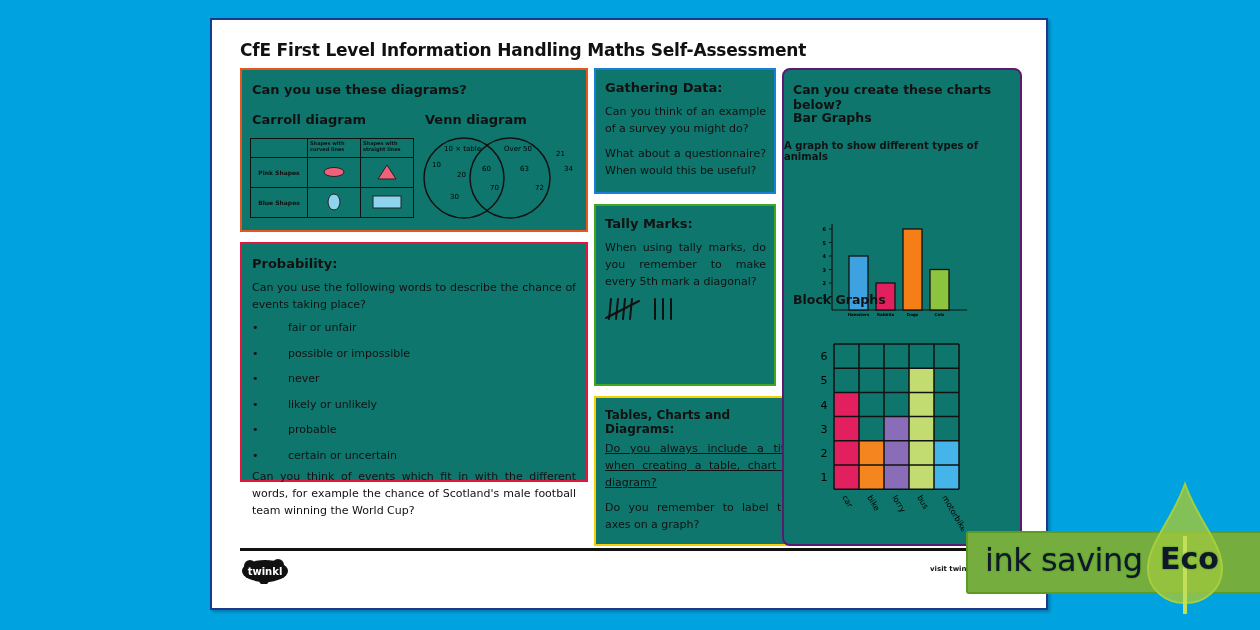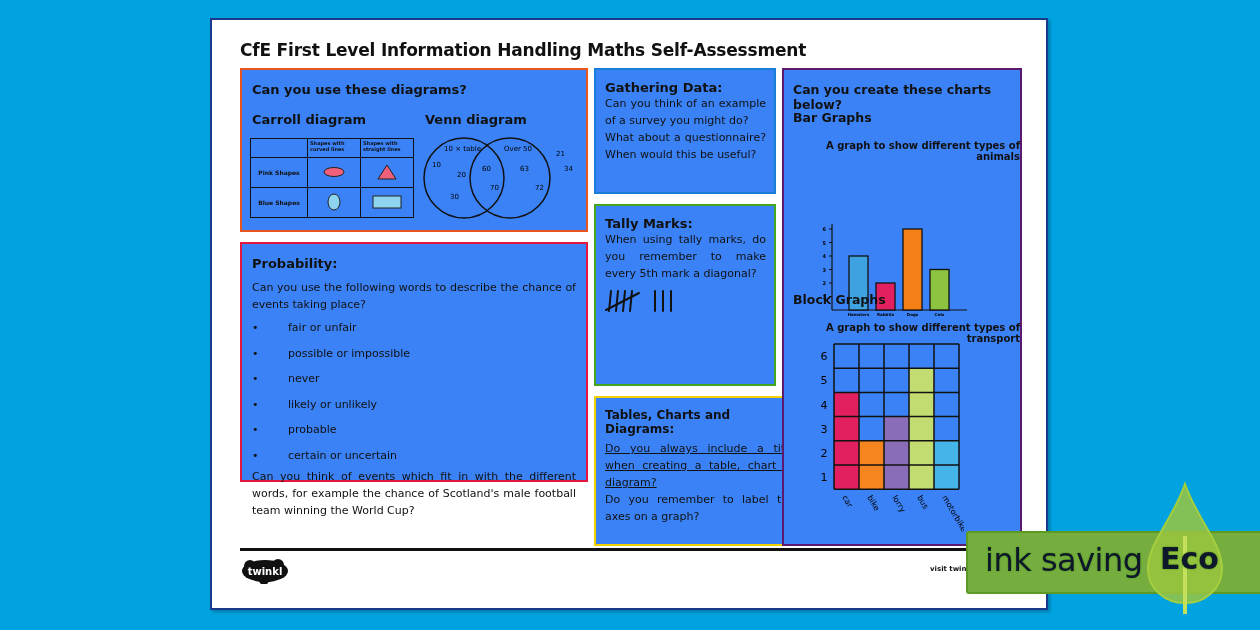--- a/index.html
+++ b/index.html
@@ -1,19 +1,19 @@
 <!DOCTYPE html>
 <html><head>
 <meta charset="utf-8">
 <style>
   html,body{margin:0;padding:0;}
   body{width:1260px;height:630px;background:#00a3e0;position:relative;overflow:hidden;font-family:"DejaVu Sans","Liberation Sans",sans-serif;color:#111;}
   .page{position:absolute;left:210px;top:18px;width:838px;height:592px;background:#fff;border:2px solid #1b3a8c;box-sizing:border-box;box-shadow:2px 2px 3px rgba(0,0,0,0.25);}
   .title{position:absolute;left:28px;top:20px;font-size:17px;font-weight:bold;letter-spacing:-0.2px;}
-  .box{position:absolute;box-sizing:border-box;border:2px solid;background:#3b82f6;}
+  .box{position:absolute;box-sizing:border-box;border:2px solid;background:#0f766e;}
   .box h3{margin:0;font-size:13px;font-weight:bold;}
   .box p{margin:0;font-size:11px;line-height:17px;text-align:justify;}
   
   .b-diagrams{left:28px;top:48px;width:348px;height:164px;border-color:#e8551e;}
   .b-diagrams h3.main{position:absolute;left:10px;top:12px;}
   .sub{position:absolute;font-size:13px;font-weight:bold;}
   .carroll{position:absolute;left:8px;top:68px;border-collapse:collapse;}
   .carroll td{border:1.5px solid #111;font-size:5px;font-weight:bold;padding:1px 2px;vertical-align:top;}
   .carroll td.rowhead{width:52px;height:27px;vertical-align:middle;text-align:center;font-size:6px;}
   .carroll td.colhead{width:48px;height:16px;}
@@ -23,27 +23,27 @@
   .b-prob{left:28px;top:222px;width:348px;height:240px;border-color:#e3173d;}
   .b-prob .inner{position:absolute;left:10px;top:12px;right:10px;}
   .b-prob ul{list-style:none;margin:6px 0 0 0;padding:0;}
   .b-prob li{font-size:11px;line-height:17px;height:25.5px;display:flex;}
   .b-prob li .bul{width:36px;}
   
   .b-gather{left:382px;top:48px;width:182px;height:126px;border-color:#1a7ed8;}
   .b-tally{left:382px;top:184px;width:182px;height:182px;border-color:#43a620;}
   .b-tables{left:382px;top:376px;width:211px;height:150px;border-color:#f5d000;}
   .mid .inner{position:absolute;left:9px;top:10px;right:8px;}
-  .mid p{margin-top:0;}
+  .mid p{margin-top:8px;}
   .b-tables h3{font-size:12px;}
   .tally-svg{display:block;margin:6px 0 4px 0;}
   
-  .b-charts{left:570px;top:48px;width:240px;height:478px;border-color:#5c1a6e;}
+  .b-charts{left:570px;top:48px;width:240px;height:478px;border-color:#5c1a6e;border-radius:8px;}
   .b-charts .t{position:absolute;left:9px;font-size:12.5px;font-weight:bold;}
-  .b-charts .cap{position:absolute;left:0;right:0;text-align:right;font-size:10px;font-weight:bold;}
+  .b-charts .cap{position:absolute;left:0;right:0;text-align:left;font-size:10px;font-weight:bold;}
   .barchart{position:absolute;left:28px;top:150px;}
   .blockchart{position:absolute;left:30px;top:322px;}
   
   .footline{position:absolute;left:28px;top:528px;width:780px;height:3px;background:#111;}
   .logo{position:absolute;left:28px;top:538px;}
   .visit{position:absolute;left:718px;top:545px;font-size:7px;font-weight:bold;}
   
   .eco-band{position:absolute;left:966px;top:531px;width:294px;height:63px;background:#75ae3f;border:2px solid #5c9a24;border-right:none;border-radius:3px 0 0 3px;box-sizing:border-box;}
   .eco-text{position:absolute;left:985px;top:541px;font-size:32px;color:#0f172a;font-family:"DejaVu Sans",sans-serif;text-shadow:0 0 2px #3d8a10;letter-spacing:-0.5px;}
   .eco-drop{position:absolute;left:1140px;top:481px;}
@@ -205,21 +205,20 @@
         <text x="46.5" y="96" font-size="4" text-anchor="middle" font-weight="bold" font-family="DejaVu Sans, sans-serif">Hamsters</text>
         <rect x="64" y="63" width="19" height="27" fill="#e3205f" stroke="#111" stroke-width="1.3"></rect>
         <text x="73.5" y="96" font-size="4" text-anchor="middle" font-weight="bold" font-family="DejaVu Sans, sans-serif">Rabbits</text>
         <rect x="91" y="9" width="19" height="81" fill="#f57f16" stroke="#111" stroke-width="1.3"></rect>
         <text x="100.5" y="96" font-size="4" text-anchor="middle" font-weight="bold" font-family="DejaVu Sans, sans-serif">Dogs</text>
         <rect x="118" y="49.5" width="19" height="40.5" fill="#8dc43f" stroke="#111" stroke-width="1.3"></rect>
         <text x="127.5" y="96" font-size="4" text-anchor="middle" font-weight="bold" font-family="DejaVu Sans, sans-serif">Cats</text>
       </svg>
 
     <div class="t" style="top:222px;">Block Graphs</div>
-    <div class="cap" style="top:252px;">A graph to show different types of transport</div>
     <svg class="blockchart" width="170" height="190" id="blockchart" style="top:272px;left:10px;">
         <rect x="40" y="123" width="25" height="24.2" fill="#e3205f"></rect>
         <rect x="40" y="98.8" width="25" height="24.2" fill="#e3205f"></rect>
         <rect x="40" y="74.6" width="25" height="24.2" fill="#e3205f"></rect>
         <rect x="40" y="50.4" width="25" height="24.2" fill="#e3205f"></rect>
         <rect x="65" y="123" width="25" height="24.2" fill="#f5851f"></rect>
         <rect x="65" y="98.8" width="25" height="24.2" fill="#f5851f"></rect>
         <rect x="90" y="123" width="25" height="24.2" fill="#8a6db8"></rect>
         <rect x="90" y="98.8" width="25" height="24.2" fill="#8a6db8"></rect>
         <rect x="90" y="74.6" width="25" height="24.2" fill="#8a6db8"></rect>

